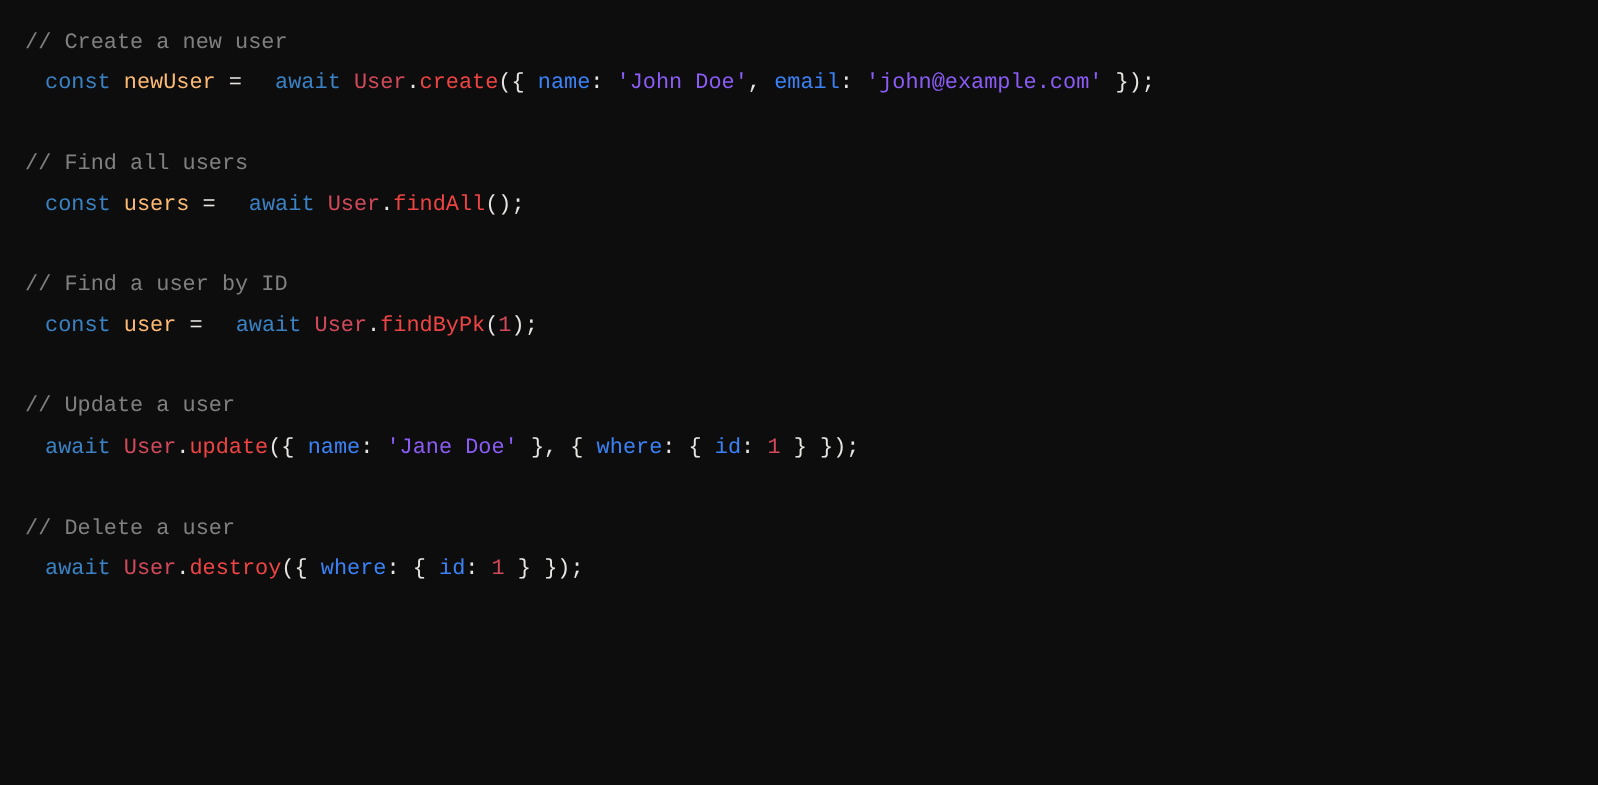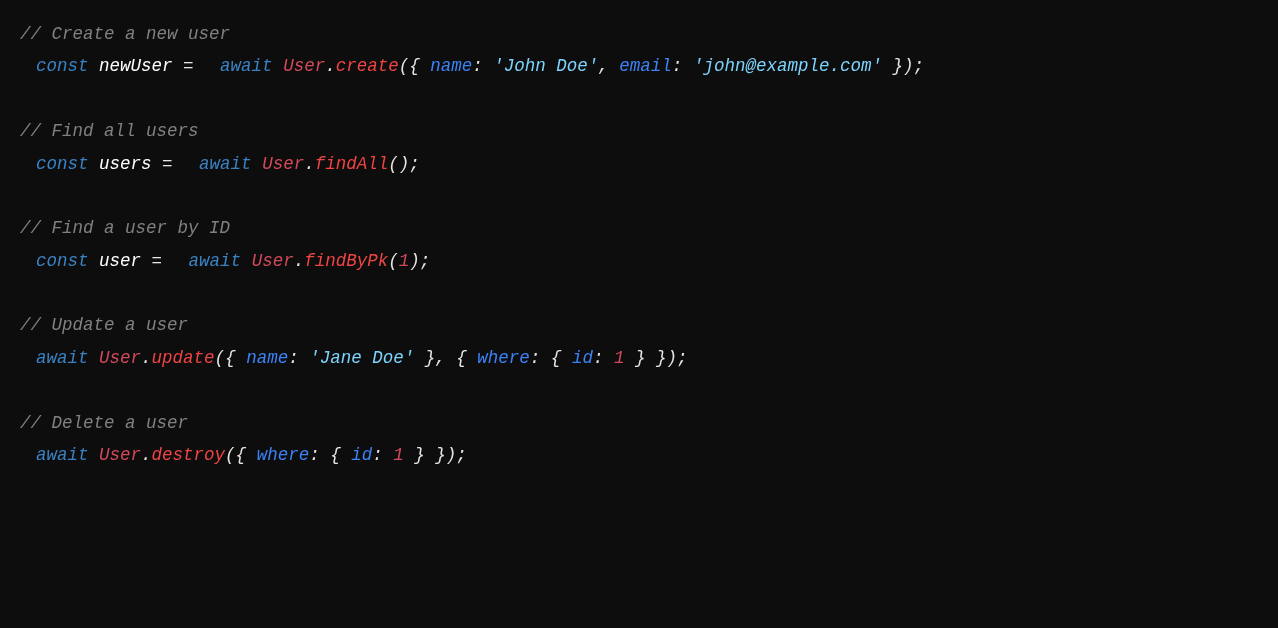--- a/index.html
+++ b/index.html
@@ -11,29 +11,29 @@
       padding: 18px 20px;
       color: #e8e6e3;
       width: 1278px;
       height: 628px;
       overflow: hidden;
     }
     pre {
       font-family: inherit;
       white-space: pre;
     }
-    .line { display: block; min-height: 1.85em; font-style: italic; }
+    .line { display: block; min-height: 1.85em; }
     .blank { height: 1.85em; }
     .comment { color: #808080; }
     .kw { color: #3b82c4; margin-left: 16px; }      
-    .var { color: #ffffff; }     
+    .var { color: #fdba74; }     
     .cls { color: #d2495b; }     
     .method { color: #ef4444; }  
     .prop { color: #3b82f6; }    
-    .str { color: #7dd3fc; }     
+    .str { color: #8b5cf6; }     
     .num { color: #d2495b; }     
     .punc { color: #e8e6e3; }    
     .op { color: #e8e6e3; }      
   </style>
 </head>
 <body>
 
 <pre><span class="line"><span class="comment">// Create a new user</span></span><span class="line"><span class="kw">const</span><span class="punc"> </span><span class="var">newUser</span><span class="punc"> </span><span class="op">=</span><span class="punc"> </span><span class="kw">await</span><span class="punc"> </span><span class="cls">User</span><span class="punc">.</span><span class="method">create</span><span class="punc">(</span><span class="punc">{</span><span class="punc"> </span><span class="prop">name</span><span class="punc">:</span><span class="punc"> </span><span class="str">'John Doe'</span><span class="punc">,</span><span class="punc"> </span><span class="prop">email</span><span class="punc">:</span><span class="punc"> </span><span class="str">'john@example.com'</span><span class="punc"> </span><span class="punc">}</span><span class="punc">)</span><span class="punc">;</span></span><span class="line blank"></span><span class="line"><span class="comment">// Find all users</span></span><span class="line"><span class="kw">const</span><span class="punc"> </span><span class="var">users</span><span class="punc"> </span><span class="op">=</span><span class="punc"> </span><span class="kw">await</span><span class="punc"> </span><span class="cls">User</span><span class="punc">.</span><span class="method">findAll</span><span class="punc">(</span><span class="punc">)</span><span class="punc">;</span></span><span class="line blank"></span><span class="line"><span class="comment">// Find a user by ID</span></span><span class="line"><span class="kw">const</span><span class="punc"> </span><span class="var">user</span><span class="punc"> </span><span class="op">=</span><span class="punc"> </span><span class="kw">await</span><span class="punc"> </span><span class="cls">User</span><span class="punc">.</span><span class="method">findByPk</span><span class="punc">(</span><span class="num">1</span><span class="punc">)</span><span class="punc">;</span></span><span class="line blank"></span><span class="line"><span class="comment">// Update a user</span></span><span class="line"><span class="kw">await</span><span class="punc"> </span><span class="cls">User</span><span class="punc">.</span><span class="method">update</span><span class="punc">(</span><span class="punc">{</span><span class="punc"> </span><span class="prop">name</span><span class="punc">:</span><span class="punc"> </span><span class="str">'Jane Doe'</span><span class="punc"> </span><span class="punc">}</span><span class="punc">,</span><span class="punc"> </span><span class="punc">{</span><span class="punc"> </span><span class="prop">where</span><span class="punc">:</span><span class="punc"> </span><span class="punc">{</span><span class="punc"> </span><span class="prop">id</span><span class="punc">:</span><span class="punc"> </span><span class="num">1</span><span class="punc"> </span><span class="punc">}</span><span class="punc"> </span><span class="punc">}</span><span class="punc">)</span><span class="punc">;</span></span><span class="line blank"></span><span class="line"><span class="comment">// Delete a user</span></span><span class="line"><span class="kw">await</span><span class="punc"> </span><span class="cls">User</span><span class="punc">.</span><span class="method">destroy</span><span class="punc">(</span><span class="punc">{</span><span class="punc"> </span><span class="prop">where</span><span class="punc">:</span><span class="punc"> </span><span class="punc">{</span><span class="punc"> </span><span class="prop">id</span><span class="punc">:</span><span class="punc"> </span><span class="num">1</span><span class="punc"> </span><span class="punc">}</span><span class="punc"> </span><span class="punc">}</span><span class="punc">)</span><span class="punc">;</span></span></pre>
 
 </body></html>

